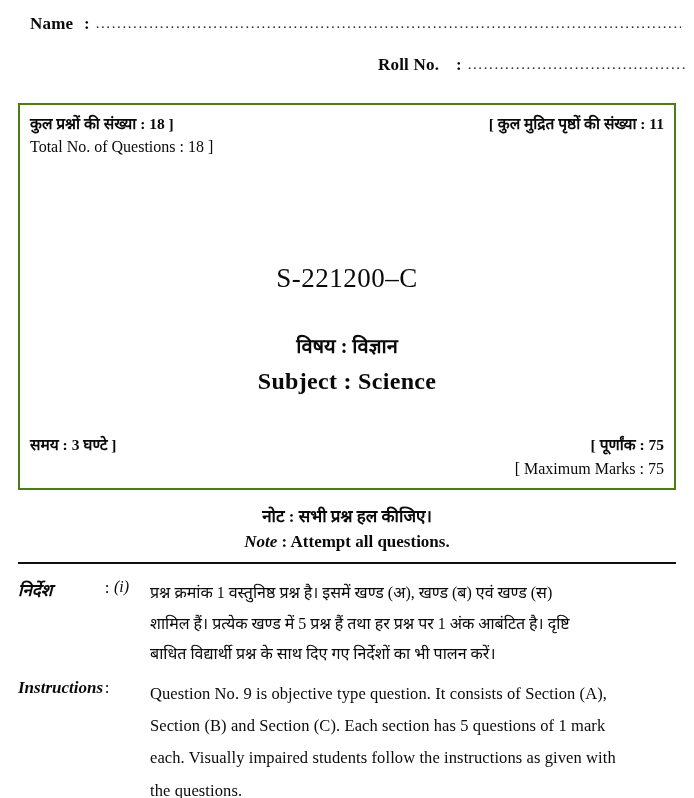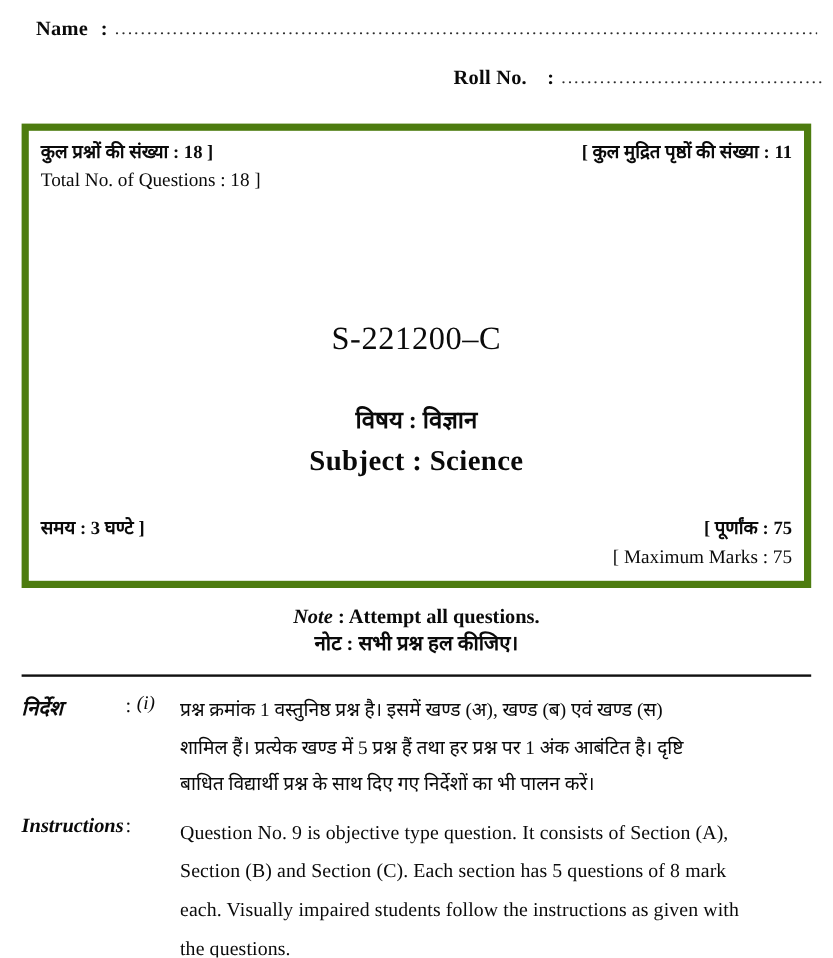--- a/index.html
+++ b/index.html
@@ -50,21 +50,21 @@
   #roll-row .lbl   { width: 78px; }
   #roll-row .dots  { width: 222px; }
 
   
   #header-box {
     position: absolute;
     left: 18px;
     top: 103px;
     width: 658px;
     height: 387px;
-    border: 6px solid #4d7c0f;
+    border: 2px solid #4d7c0f;
     box-sizing: border-box;
   }
 
   .box-row {
     position: absolute;
     left: 0;
     width: 100%;
     display: flex;
     justify-content: space-between;
     align-items: flex-start;
@@ -237,24 +237,24 @@
     </div>
     <div class="col-right">
       <div class="hi">[ पूर्णांक : 75</div>
       <div class="en">[ Maximum Marks : 75</div>
     </div>
   </div>
 
 </div>
 
 <div id="note-block">
+  <div id="note-hi">नोट : सभी प्रश्न हल कीजिए।</div>
   <div id="note-en">
     <span class="ital">Note</span><span> : Attempt all questions.</span>
   </div>
-  <div id="note-hi">नोट : सभी प्रश्न हल कीजिए।</div>
 </div>
 
 <div id="divider"></div>
 
 <div class="instr-block" id="instr-hi">
   <div class="instr-label">निर्देश</div>
   <div class="instr-colon">:</div>
   <div class="instr-roman">(i)</div>
   <div class="instr-body">
     <div class="line">प्रश्न क्रमांक 1 वस्तुनिष्ठ प्रश्न है। इसमें खण्ड (अ), खण्ड (ब) एवं खण्ड (स)</div>
@@ -262,17 +262,17 @@
     <div class="line">बाधित विद्यार्थी प्रश्न के साथ दिए गए निर्देशों का भी पालन करें।</div>
   </div>
 </div>
 
 <div class="instr-block" id="instr-en">
   <div class="instr-label">Instructions</div>
   <div class="instr-colon">:</div>
   <div class="instr-spacer"></div>
   <div class="instr-body">
     <div class="line">Question No. 9 is objective type question. It consists of Section (A),</div>
-    <div class="line">Section (B) and Section (C). Each section has 5 questions of 8 mark</div>
+    <div class="line">Section (B) and Section (C). Each section has 5 questions of 1 mark</div>
     <div class="line">each. Visually impaired students follow the instructions as given with</div>
     <div class="line">the questions.</div>
   </div>
 </div>
 
 </body></html>

